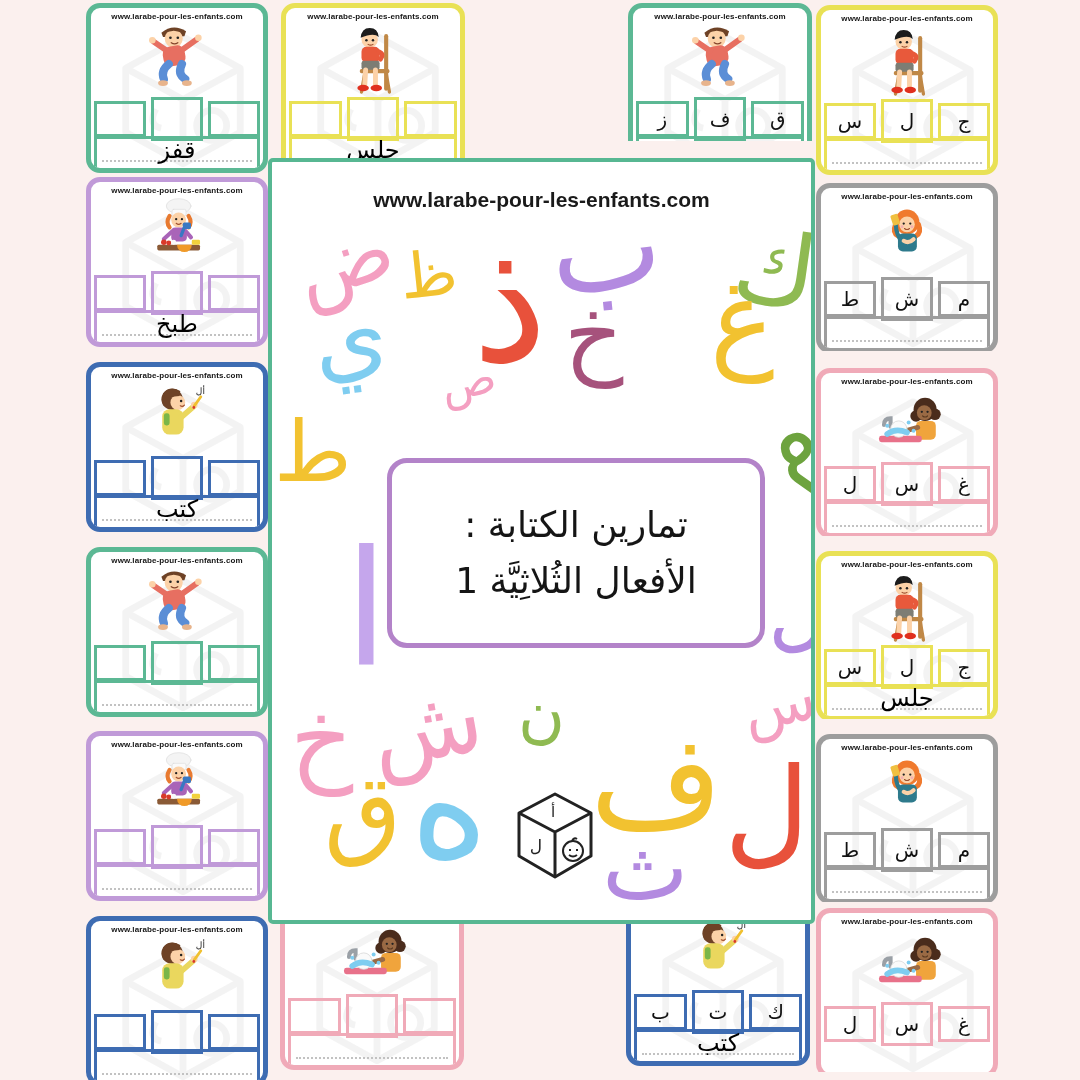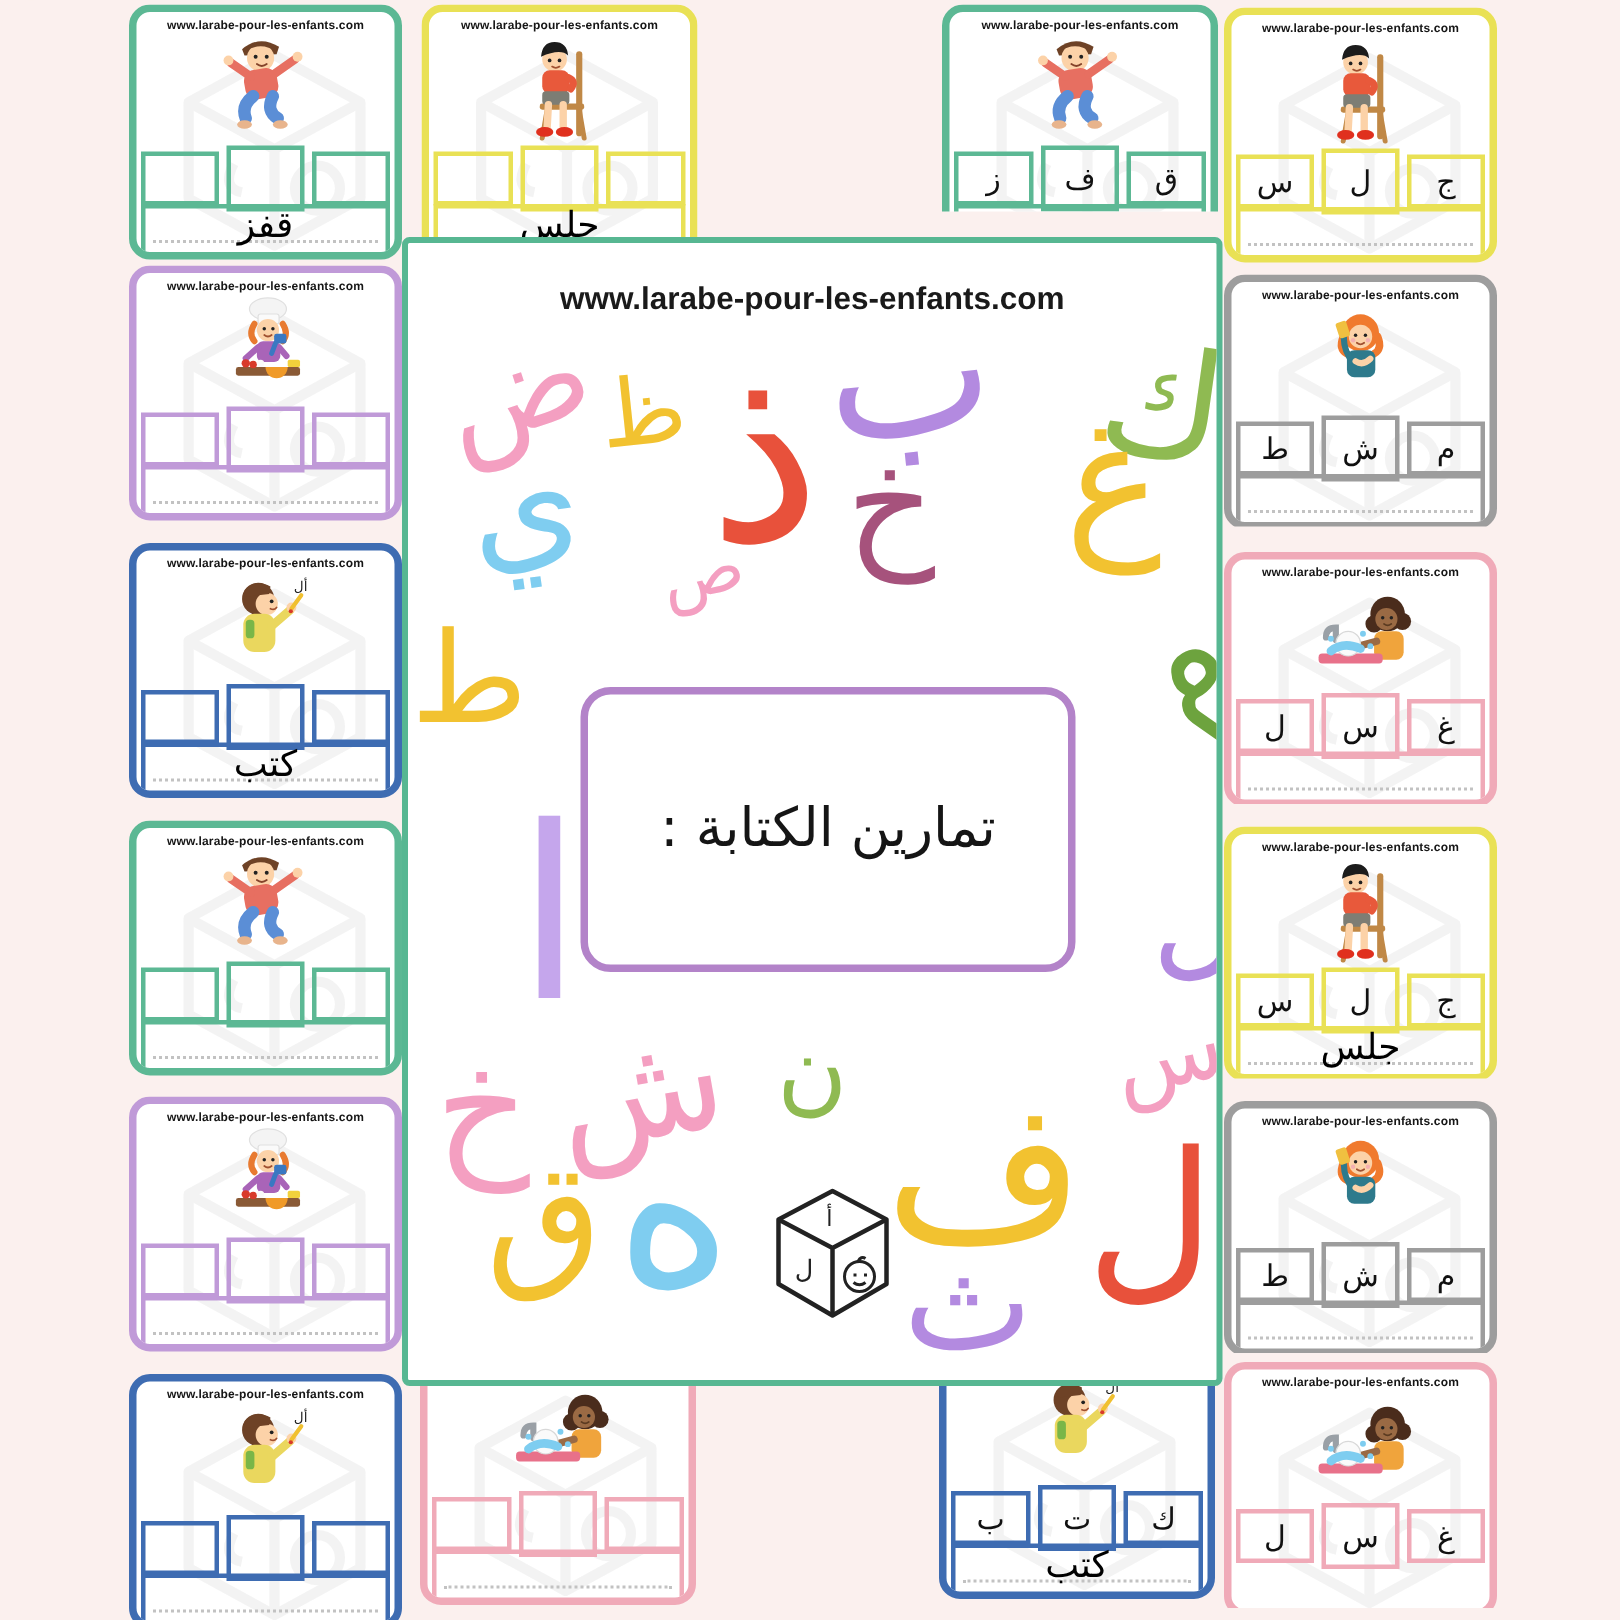--- a/index.html
+++ b/index.html
@@ -31,21 +31,21 @@
   
   .c-green{--cc:#5cb894;} .c-yellow{--cc:#e9e155;} .c-lavender{--cc:#c09ad8;}
   .c-blue{--cc:#3e6cb2;} .c-pink{--cc:#f0aab8;} .c-gray{--cc:#9d9d9d;}
 
   
   #cover{position:absolute;left:268px;top:158px;width:547px;height:766px;background:#fff;
          border:4px solid #57b792;border-radius:5px;box-sizing:border-box;overflow:hidden;z-index:20;}
   #cover .url{position:absolute;top:26px;left:0;right:0;text-align:center;
               font-size:21px;font-weight:bold;color:#1a1a1a;}
   .cletter{position:absolute;line-height:1;pointer-events:none;}
-  #titlebox{position:absolute;left:115px;top:296px;width:330px;height:190px;background:#fff;
+  #titlebox{position:absolute;left:115px;top:296px;width:378px;height:190px;background:#fff;
             border:5px solid #b383c9;border-radius:20px;box-sizing:border-box;z-index:5;
             display:flex;flex-direction:column;align-items:center;justify-content:center;
             direction:rtl;text-align:center;color:#151515;}
   #titlebox .t{font-size:36px;line-height:1.55;}
   #logo{position:absolute;left:240px;top:628px;width:86px;height:92px;z-index:6;}
 </style>
 </head>
 <body>
 
 <svg width="0" height="0" style="position:absolute" aria-hidden="true">
@@ -282,20 +282,21 @@
               <use href="#ch-cooking-girl"></use>
             </svg>
       </div>
       <div class="boxes">
         <div class="box ar"></div>
         <div class="box mid ar"></div>
         <div class="box ar"></div>
       </div>
       <div class="wordrow">
         <div class="dots"></div>
+        <div class="word ar">طبخ</div>
       </div>
     </div>
       </div>
       <div class="card-wrap" style="left: 86px; top: 362px; width: 182px; height: 172px;">
         <div class="card c-blue">
       <svg class="wm">
             <use href="#wm-cube"></use>
           </svg>
       <div class="url">www.larabe-pour-les-enfants.com</div>
       <div class="pic">
@@ -552,20 +553,21 @@
         <span class="cletter ar" style="left: 98px; top: 520px; font-size: 92px; color: rgb(244, 159, 193); transform: rotate(-10deg);">ش</span>
         <span class="cletter ar" style="left: 52px; top: 600px; font-size: 100px; color: rgb(242, 194, 48); transform: rotate(0deg);">ق</span>
         <span class="cletter ar" style="left: 138px; top: 568px; font-size: 150px; color: rgb(127, 205, 240); transform: rotate(0deg);">ه</span>
         <span class="cletter ar" style="left: 246px; top: 520px; font-size: 64px; color: rgb(143, 186, 82); transform: rotate(0deg);">ن</span>
         <span class="cletter ar" style="left: 318px; top: 556px; font-size: 128px; color: rgb(242, 194, 48); transform: rotate(0deg);">ف</span>
         <span class="cletter ar" style="left: 330px; top: 660px; font-size: 92px; color: rgb(179, 138, 224); transform: rotate(0deg);">ث</span>
         <span class="cletter ar" style="left: 452px; top: 590px; font-size: 118px; color: rgb(232, 81, 59); transform: rotate(0deg);">ل</span>
       </div>
     <div id="titlebox">
       <div class="t ar">تمارين الكتابة :</div>
+      <div class="t ar">الأفعال الثُلاثِيَّة 1</div>
     </div>
     <svg id="logo" viewBox="0 0 84 92">
       <g fill="#fff" stroke="#222" stroke-width="3" stroke-linejoin="round">
         <path d="M42 4 L78 23 L78 66 L42 87 L6 66 L6 23 Z"></path>
         <path d="M6 23 L42 42 L78 23 M42 42 L42 87" fill="none"></path>
       </g>
       <text x="40" y="27" font-size="15" text-anchor="middle" fill="#222" class="ar">أ</text>
       <text x="23" y="62" font-size="17" text-anchor="middle" fill="#222" class="ar">ل</text>
       <g fill="none" stroke="#222" stroke-width="2">
         <circle cx="60" cy="61" r="10"></circle>

